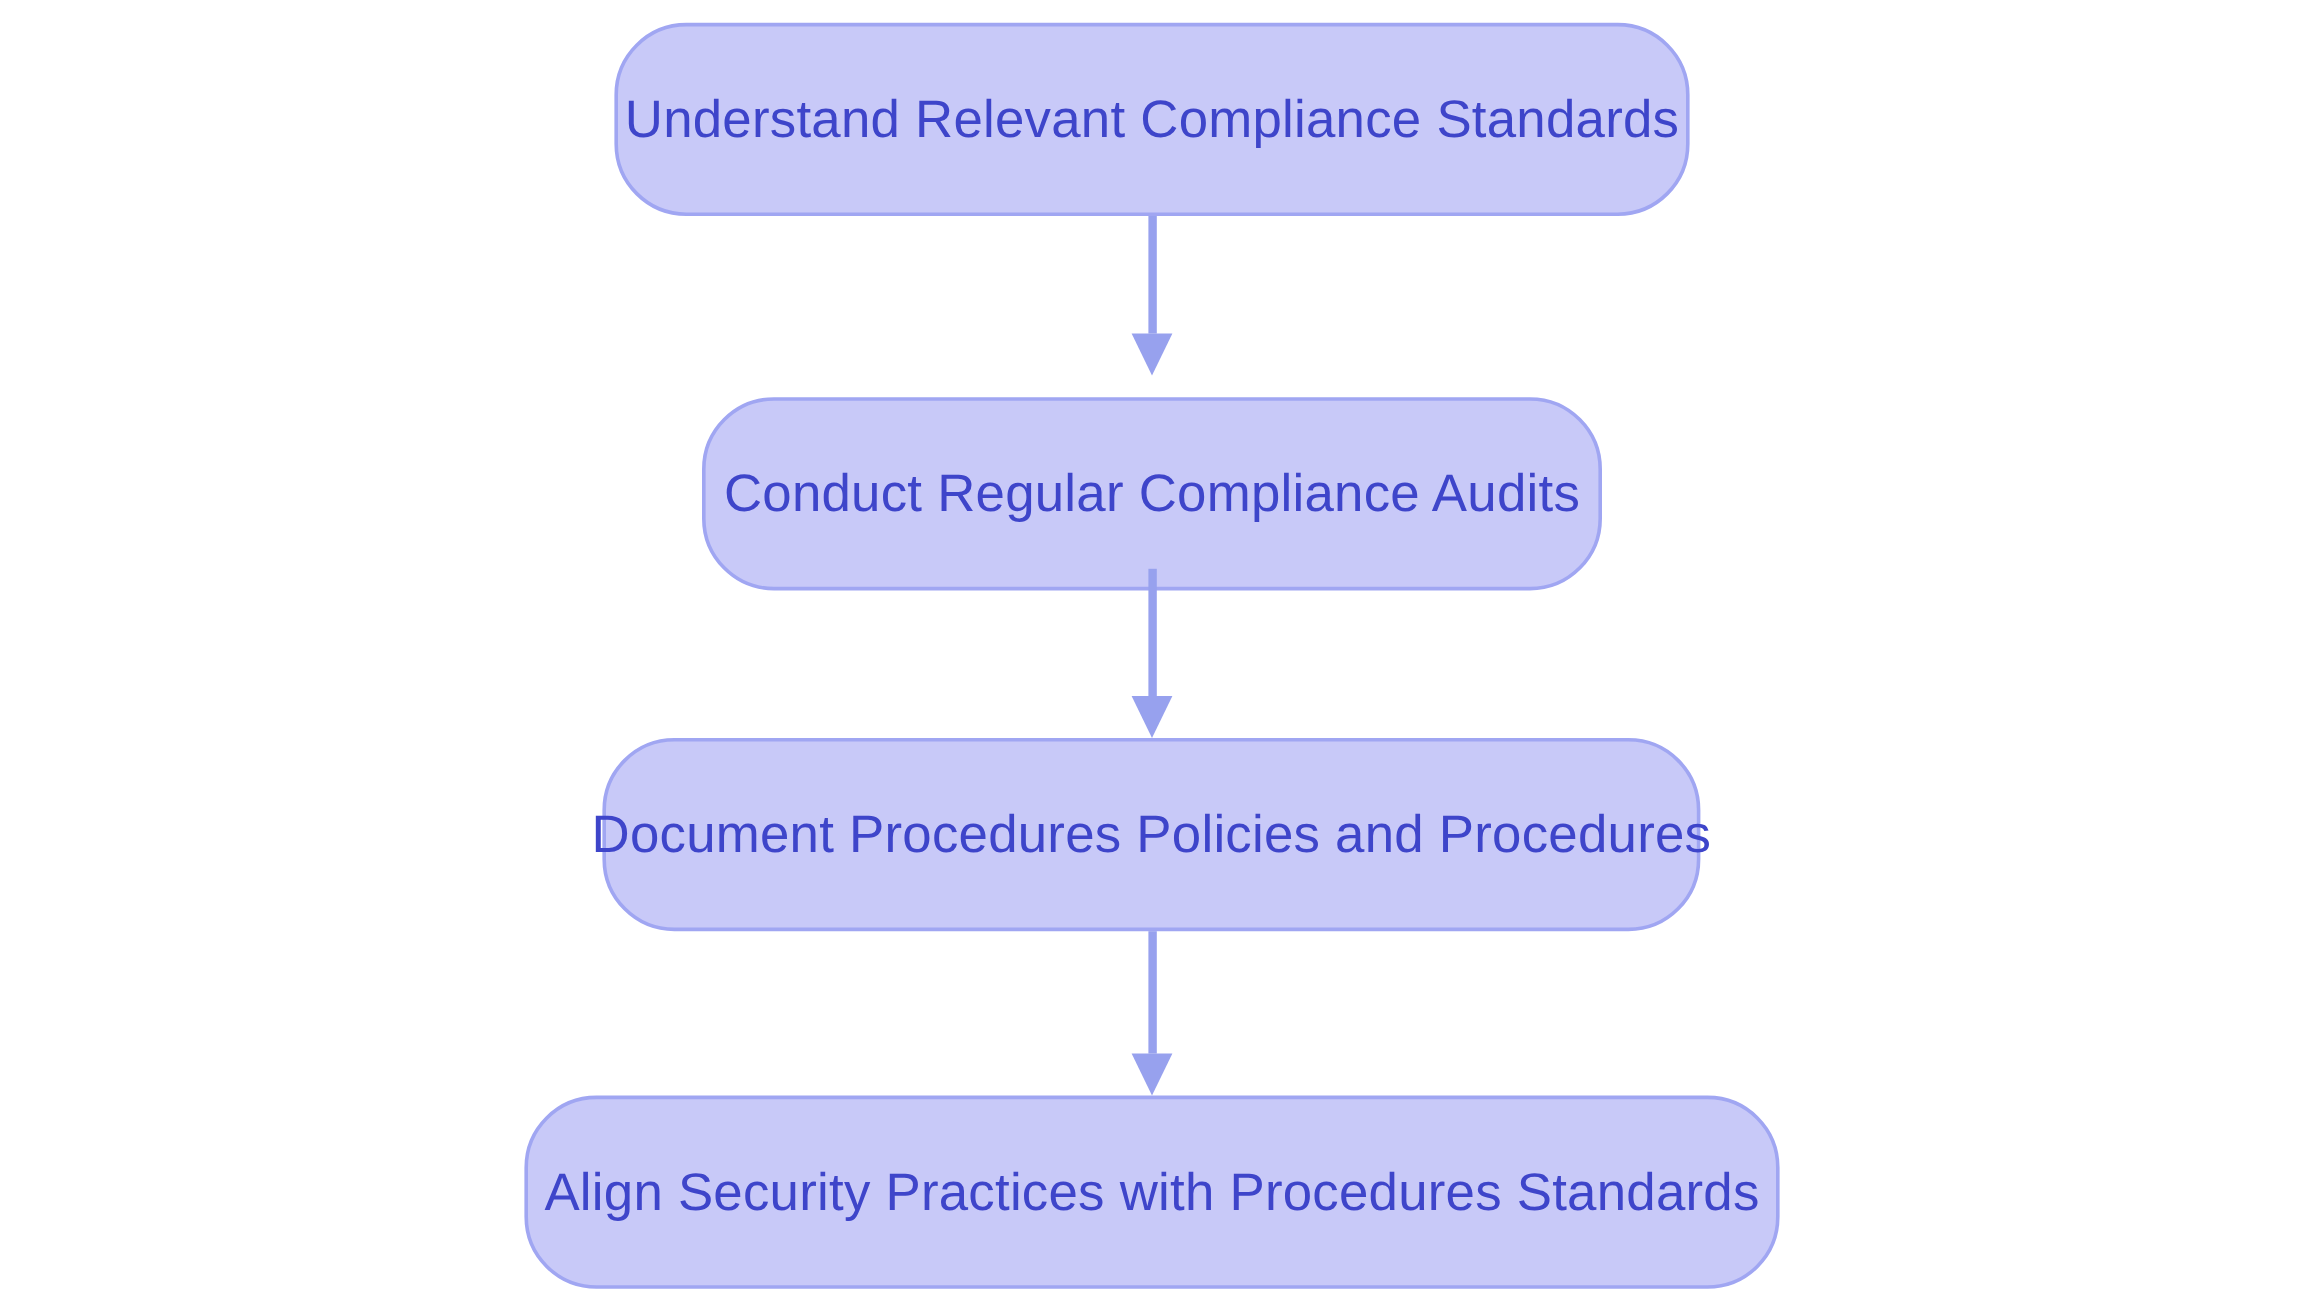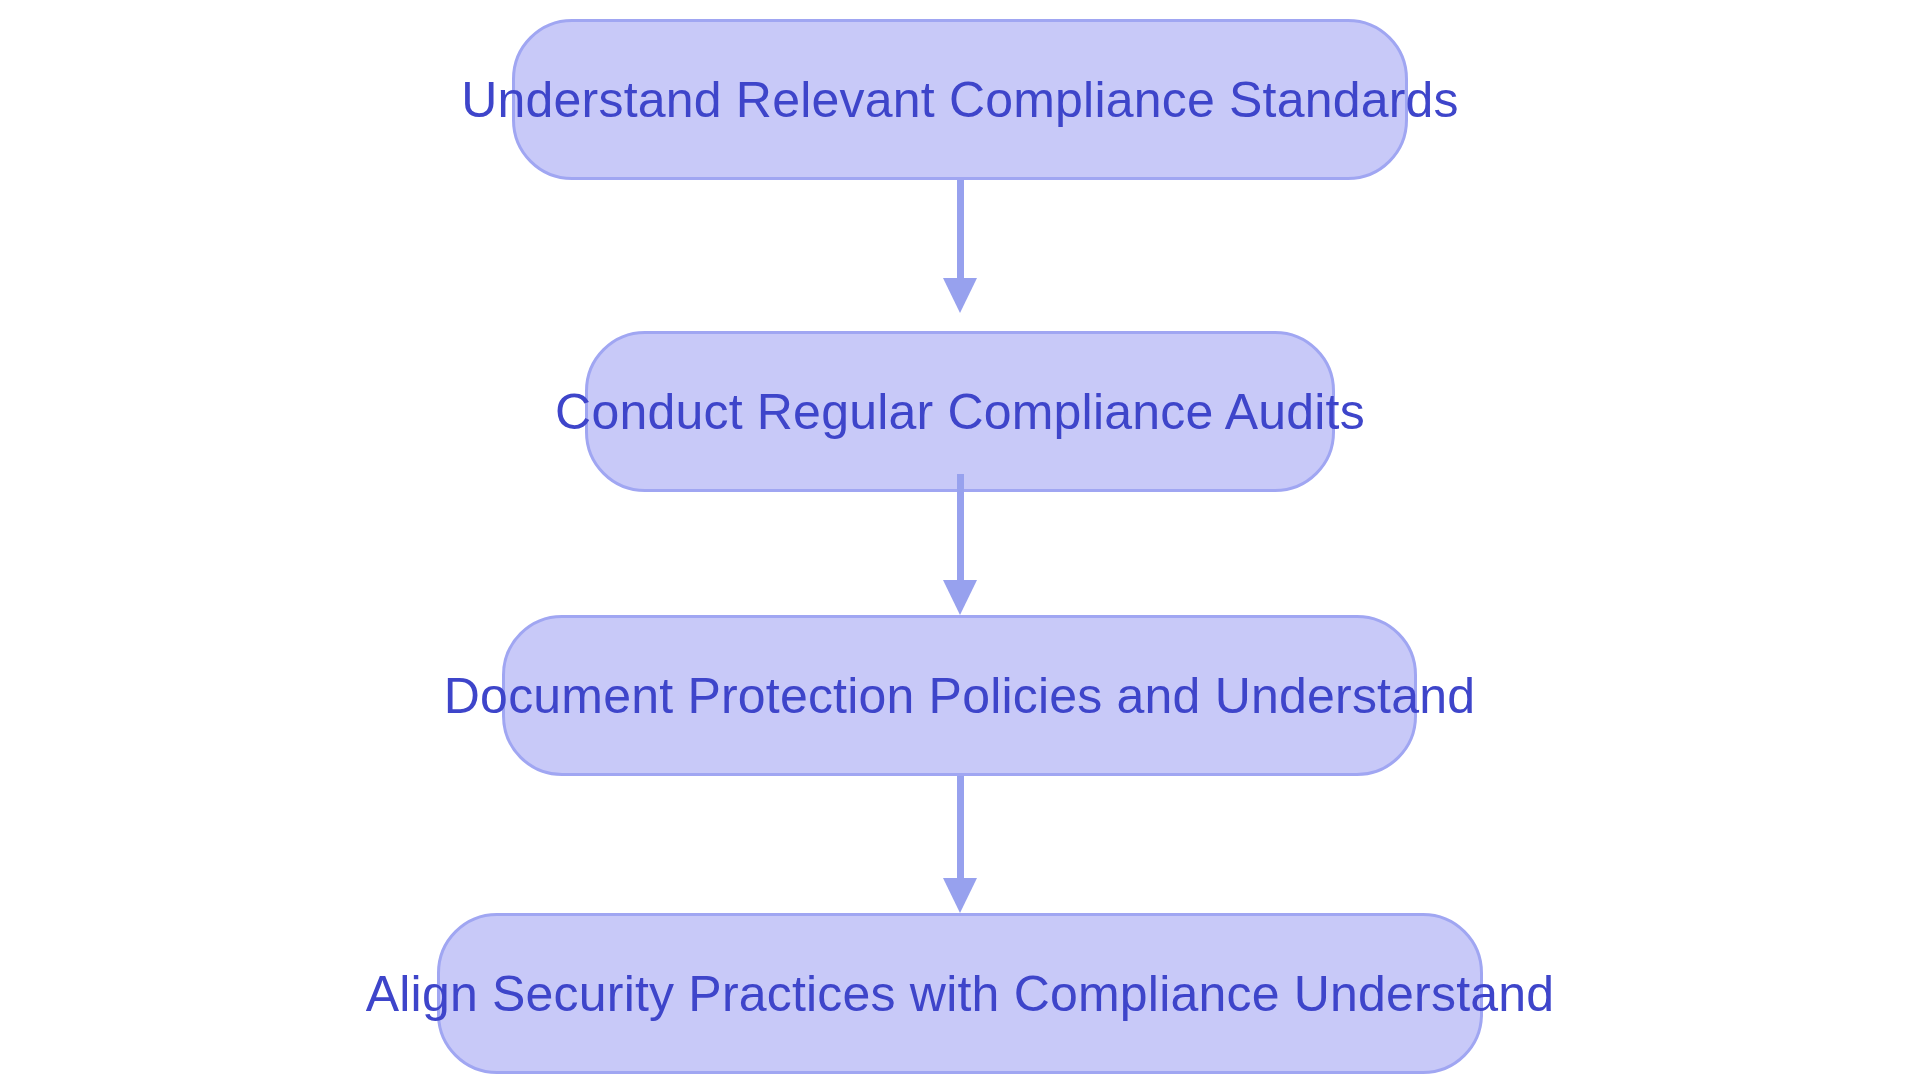--- a/index.html
+++ b/index.html
@@ -28,21 +28,21 @@
     background:var(--node-fill);
     border:3px solid var(--node-border);
     border-radius:60px;
     display:flex;
     align-items:center;
     justify-content:center;
     text-align:center;
   }
   .node span{
     color:var(--node-text);
-    font-size:50px;
+    font-size:44px;
     letter-spacing:0.2px;
     white-space:nowrap;
   }
   .n1{left:512px;top:19px;width:896px;}
   .n2{left:585px;top:331px;width:750px;}
   .n3{left:502px;top:615px;width:915px;}
   .n4{left:437px;top:913px;width:1046px;}
 
   .arrow{
     position:absolute;
@@ -84,25 +84,25 @@
   <div class="node n2">
     <span>Conduct Regular Compliance Audits</span>
   </div>
 
   <div class="arrow a2">
     <div class="shaft"></div>
     <div class="head"></div>
   </div>
 
   <div class="node n3">
-    <span>Document Protection Policies and Understand</span>
+    <span>Document Procedures Policies and Procedures</span>
   </div>
 
   <div class="arrow a3">
     <div class="shaft"></div>
     <div class="head"></div>
   </div>
 
   <div class="node n4">
-    <span>Align Security Practices with Compliance Understand</span>
+    <span>Align Security Practices with Procedures Standards</span>
   </div>
 
 </div>
 
 </body></html>

